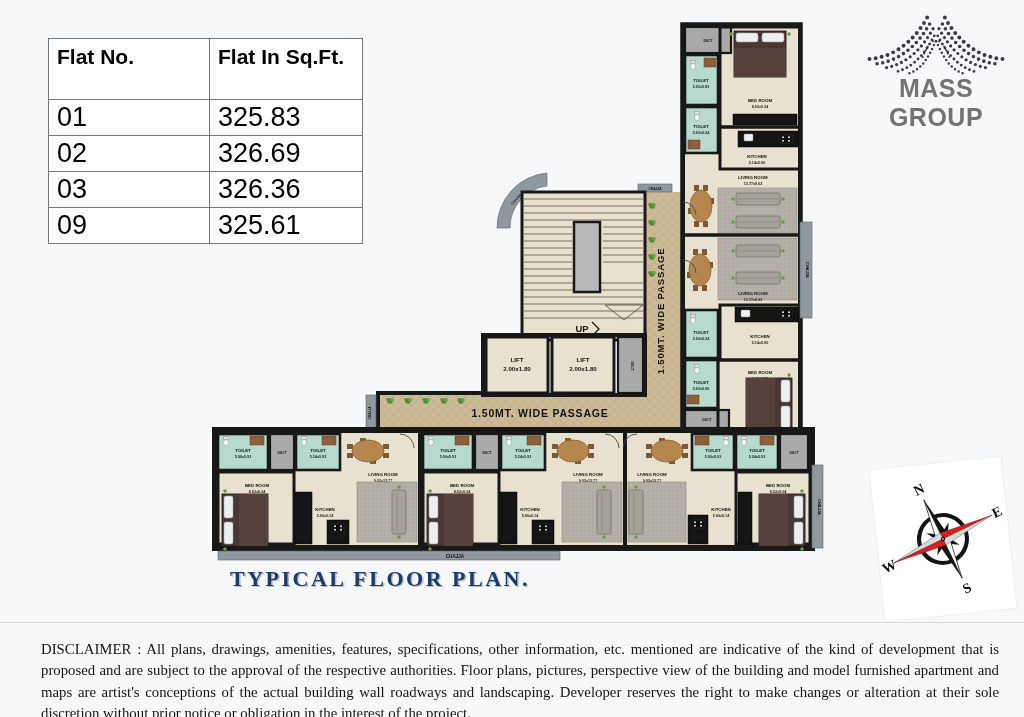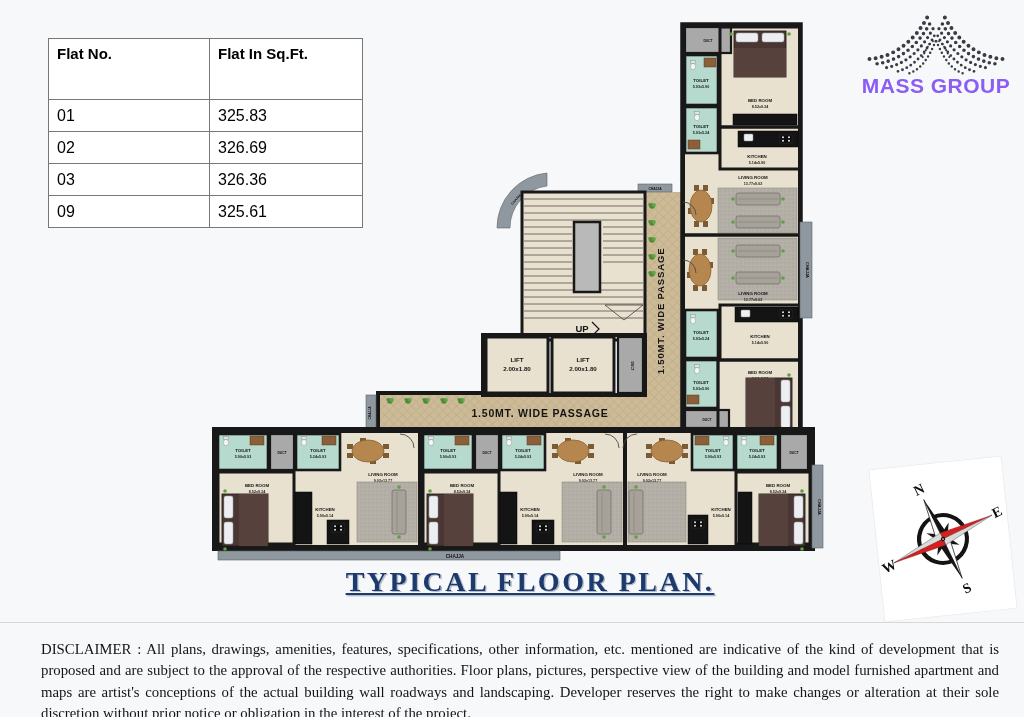--- a/index.html
+++ b/index.html
@@ -2,29 +2,29 @@
 <html><head>
 <meta charset="utf-8">
 <style>
   html,body{margin:0;padding:0;}
   body{width:1024px;height:717px;background:#f7f8fa;font-family:"Liberation Sans",sans-serif;position:relative;overflow:hidden;}
   .page{position:absolute;inset:0;}
 
   
   .area-table{position:absolute;left:48px;top:38px;border-collapse:collapse;background:#fff;}
   .area-table th,.area-table td{border:1px solid #777;color:#000;padding:2px 8px;text-align:left;}
-  .area-table th{width:144px;height:52px;vertical-align:top;font-size:15px;font-weight:bold;padding-top:6px;}
+  .area-table th{width:144px;height:52px;vertical-align:top;font-size:21px;font-weight:bold;padding-top:6px;}
   .area-table th:last-child{width:136px;}
-  .area-table td{height:27px;font-size:16px;font-weight:400;}
+  .area-table td{height:27px;font-size:27px;font-weight:400;}
 
   
   .logo{position:absolute;right:12px;top:4px;width:152px;text-align:center;}
   .logo svg{display:block;width:152px;height:72px;}
   .logo-dots{fill:none;stroke:#3b3b43;stroke-linecap:round;}
-  .logo-text{font-size:21px;font-weight:600;color:#8b5cf6;letter-spacing:0.5px;margin-top:-2px;}
+  .logo-text{font-size:25px;font-weight:600;color:#737373;letter-spacing:0.5px;margin-top:-2px;}
 
   
   .plan{position:absolute;left:200px;top:10px;width:660px;height:560px;}
   .wall{fill:none;stroke:#181818;}
   .floor{fill:#e9e1cf;stroke:#181818;stroke-width:3;}
   .mint{fill:#b6dbce;stroke:#181818;stroke-width:2.6;}
   .duct{fill:#a9a9a9;stroke:#181818;stroke-width:2.2;}
   .carpet{fill:url(#carpetP);stroke:#8f8b82;stroke-width:0.6;}
   .chajjaS{fill:#8f989f;stroke:#5f666b;stroke-width:0.6;}
   .dark{fill:#141414;stroke:#000;stroke-width:0.5;}
@@ -37,23 +37,23 @@
   .upT{font-family:"Liberation Sans",sans-serif;font-weight:700;font-size:9.5px;fill:#141414;text-anchor:middle;}
   .arc{fill:none;stroke:#4a4a4a;stroke-width:0.9;}
   .stepline{stroke:#55504a;stroke-width:0.8;}
 
   
   .compass-card{position:absolute;left:876px;top:462px;width:132px;height:152px;background:#ffffff;border:1px solid #ececee;transform:rotate(-6deg);}
   .compass-card svg{width:100%;height:100%;}
   .cl{font-family:"Liberation Serif",serif;font-size:17px;font-weight:600;fill:#0d0d0d;text-anchor:middle;}
 
   
-  .title{position:absolute;left:230px;top:566px;width:600px;text-align:center;
-         font-family:"Liberation Serif",serif;font-weight:bold;font-size:28px;color:#1d3a6e;
-         letter-spacing:2.5px;text-shadow:1.4px 1.4px 0 rgba(125,138,160,0.55);text-decoration:underline;}
+  .title{position:absolute;left:230px;top:566px;width:600px;
+         font-family:"Liberation Serif",serif;font-weight:bold;font-size:22px;color:#1d3a6e;
+         letter-spacing:2.5px;text-shadow:1.4px 1.4px 0 rgba(125,138,160,0.55);}
   .divider{position:absolute;left:0;top:622px;width:1024px;border-top:1px solid #d8d8d8;}
   .disclaimer{position:absolute;left:33px;top:631px;width:958px;margin:8px;
               font-family:"Liberation Serif",serif;font-size:14.8px;line-height:1.45;color:#141414;
               text-align:justify;}
 </style>
 </head>
 <body>
 
 <div class="page">
 

